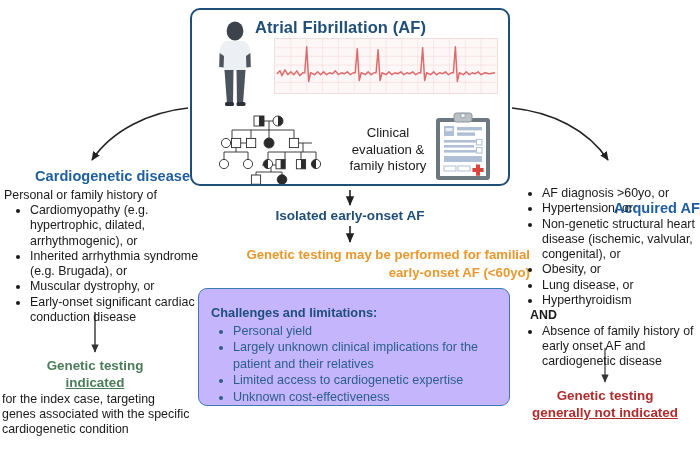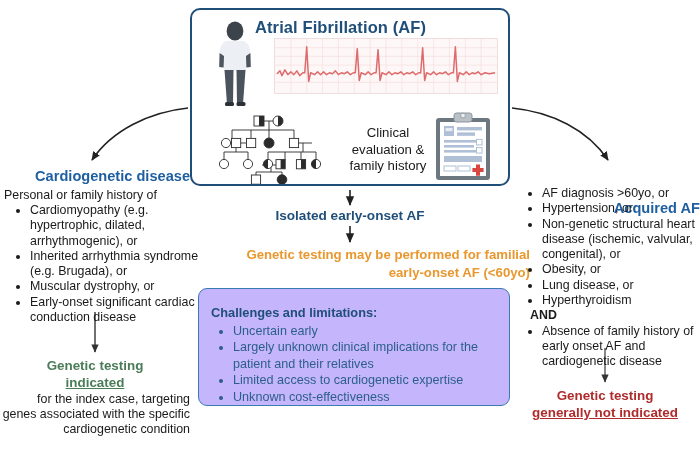--- a/index.html
+++ b/index.html
@@ -87,21 +87,21 @@
   .right-list li{font-size:12.4px;line-height:15.3px;color:#1a1a1a;}
   .and-word{font-weight:bold;display:block;margin-left:-12px;}
 
   
   .outcome-green{
     position:absolute;left:0px;top:357px;width:190px;text-align:center;
     font-size:13.4px;font-weight:bold;color:#4a7c59;line-height:17px;
   }
   .outcome-green .u{text-decoration:underline;}
   .green-sub{
-    position:absolute;left:2px;top:392px;width:188px;text-align:right;
+    position:absolute;left:2px;top:392px;width:188px;text-align:left;
     font-size:12.4px;line-height:15.2px;color:#1a1a1a;
   }
   .outcome-red{
     position:absolute;left:510px;top:387px;width:190px;text-align:center;
     font-size:13.4px;font-weight:bold;color:#b02b2b;line-height:17px;
   }
   .outcome-red .u{text-decoration:underline;}
 
   .svg-layer{position:absolute;left:0;top:0;width:700px;height:464px;pointer-events:none;}
 </style>
@@ -268,21 +268,21 @@
 
   <div class="isolated">Isolated early-onset AF</div>
   <div class="orange-line">
     <span>Genetic testing may be performed for familial</span><br>
     <span>early-onset AF (&lt;60yo)</span>
   </div>
 
   <div class="chal-box">
     <div class="chal-title">Challenges and limitations:</div>
     <ul>
-      <li>Uncertain early</li>
+      <li>Personal yield</li>
       <li>Largely unknown clinical implications for the patient and their relatives</li>
       <li>Limited access to cardiogenetic expertise</li>
       <li>Unknown cost-effectiveness</li>
     </ul>
   </div>
 
   <div class="col-head left-head">Cardiogenetic disease</div>
   <div class="lead-in">Personal or family history of</div>
   <ul class="left-list">
     <li>Cardiomyopathy (e.g. hypertrophic, dilated, arrhythmogenic), or</li>

